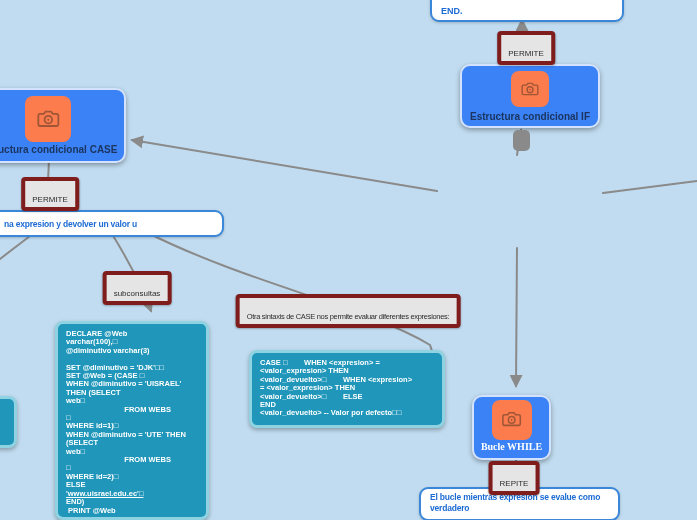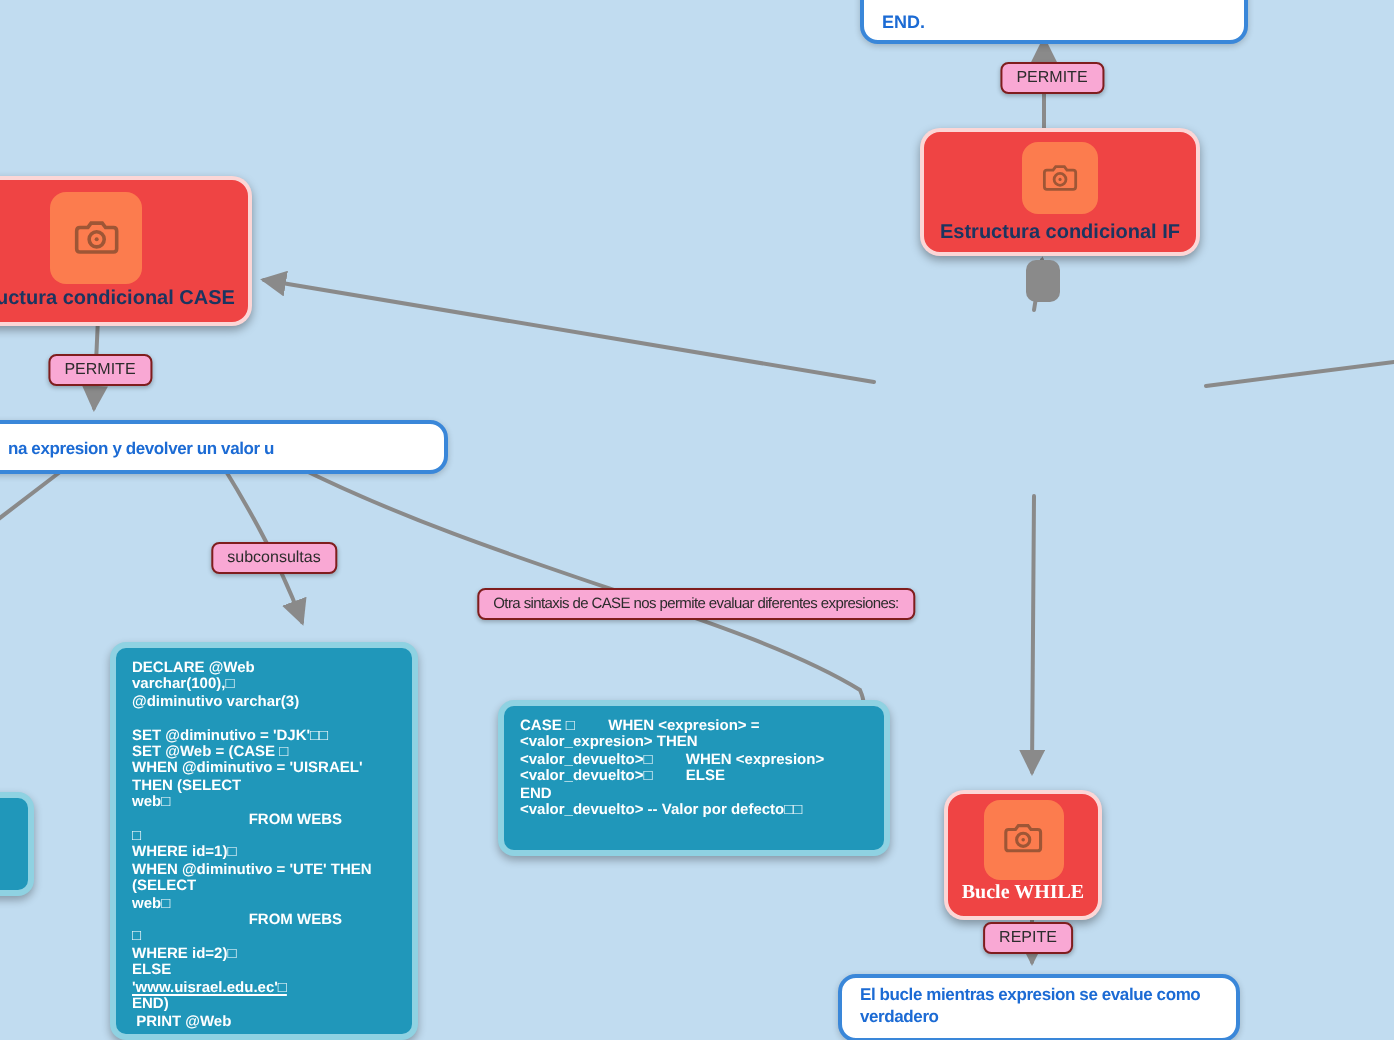--- a/index.html
+++ b/index.html
@@ -4,34 +4,34 @@
 <style>
   html,body{margin:0;padding:0;}
   .canvas{
     position:relative; width:697px; height:520px; overflow:hidden;
     background:#c1dcf0;
     font-family:"Liberation Sans", sans-serif;
   }
   .edges{position:absolute; left:0; top:0; z-index:1;}
   
   .node{position:absolute; border-radius:10px; box-shadow:0 2px 5px rgba(0,0,0,.35); z-index:2;}
-  .node.orange{background:#ef4444; border:2px solid rgba(255,255,255,.78);}
+  .node.orange{background:#3b82f6; border:2px solid rgba(255,255,255,.78);}
   .node.yellow{background:#e1dd38; border:2px solid #1d1d1d;}
   .imgbox{border-radius:8px; display:flex; align-items:center; justify-content:center; margin:0 auto;}
   .orange .imgbox{background:#fc7c4e; color:#9e5636;}
   .yellow .imgbox{background:#ecea7c; color:#8a8430;}
   .imgbox svg{width:58%; height:58%;}
   .nlabel{text-align:center; font-weight:bold; color:#1b3560;}
   .node.while .nlabel{color:#ffffff;}
   .node.yellow .nlabel{color:#101010; text-align:left; padding:2px 9px 0; font-size:12.5px; line-height:1.25;}
   
   .glabel{
     position:absolute; transform:translateX(-50%);
-    background:#f9a8d4; border:1px solid #7f1d1d; color:#2c2c2c;
-    font-size:8px; padding:2px 7px 3px; border-radius:4px; white-space:nowrap;
+    background:#e5e5e5; border:4px solid #7f1d1d; color:#2c2c2c;
+    font-size:8px; padding:14px 7px 3px; border-radius:4px; white-space:nowrap;
     z-index:3; box-shadow:0 1px 2px rgba(0,0,0,.25);
   }
   .glabel.wide{font-size:7.5px; letter-spacing:-0.3px;}
   
   .note{
     position:absolute; background:#ffffff; border:2px solid #3a87d9; border-radius:9px;
     color:#1c6bd4; font-weight:bold; box-shadow:0 1px 3px rgba(0,0,0,.2); z-index:2;
   }
   .note.top{display:flex; align-items:flex-end; padding:0 9px 4px; font-size:9px;}
   .note.left{display:flex; align-items:center; padding-left:72px; font-size:8.5px; letter-spacing:-0.2px; white-space:nowrap;}
@@ -144,20 +144,21 @@
       <div class="code-line">END)</div>
       <div class="code-line"> PRINT @Web</div>
     </div>
 
   <div class="glabel wide" style="left:348px; top:294px;">Otra sintaxis de CASE nos permite evaluar diferentes expresiones:</div>
 
   <div class="code" style="left:236px; top:350px; width:174px; height:60px;">
       <div class="code-line">CASE □        WHEN &lt;expresion&gt; =</div>
       <div class="code-line">&lt;valor_expresion&gt; THEN</div>
       <div class="code-line">&lt;valor_devuelto&gt;□        WHEN &lt;expresion&gt;</div>
+      <div class="code-line">= &lt;valor_expresion&gt; THEN</div>
       <div class="code-line">&lt;valor_devuelto&gt;□        ELSE</div>
       <div class="code-line">END</div>
       <div class="code-line">&lt;valor_devuelto&gt; -- Valor por defecto□□</div>
     </div>
 
   <div class="node orange while" style="left:472px; top:395px; width:75px; height:61px;font-family:Liberation Serif, serif;">
     <div class="imgbox" style="width:40px; height:40px; margin-top:3px;">
       <svg viewBox="0 0 24 24">
         <path d="M8 7 L9.5 5 L14.5 5 L16 7 L19.5 7 Q21 7 21 8.5 L21 16.5 Q21 18 19.5 18 L4.5 18 Q3 18 3 16.5 L3 8.5 Q3 7 4.5 7 Z" fill="none" stroke="currentColor" stroke-width="1.6"></path>
         <circle cx="12" cy="12.3" r="3.4" fill="none" stroke="currentColor" stroke-width="1.6"></circle>

